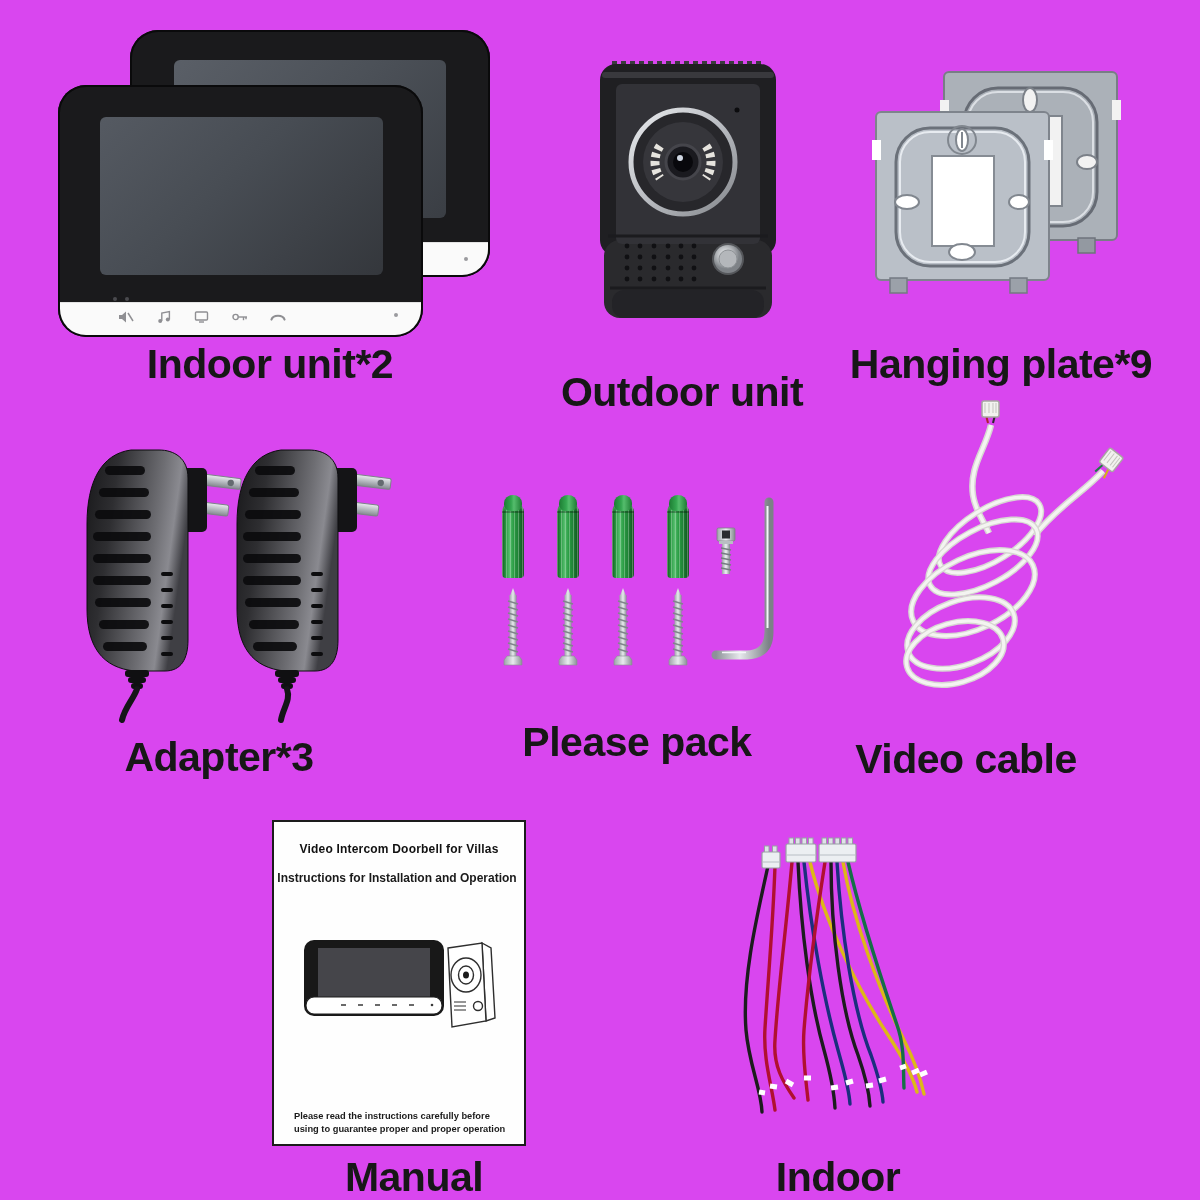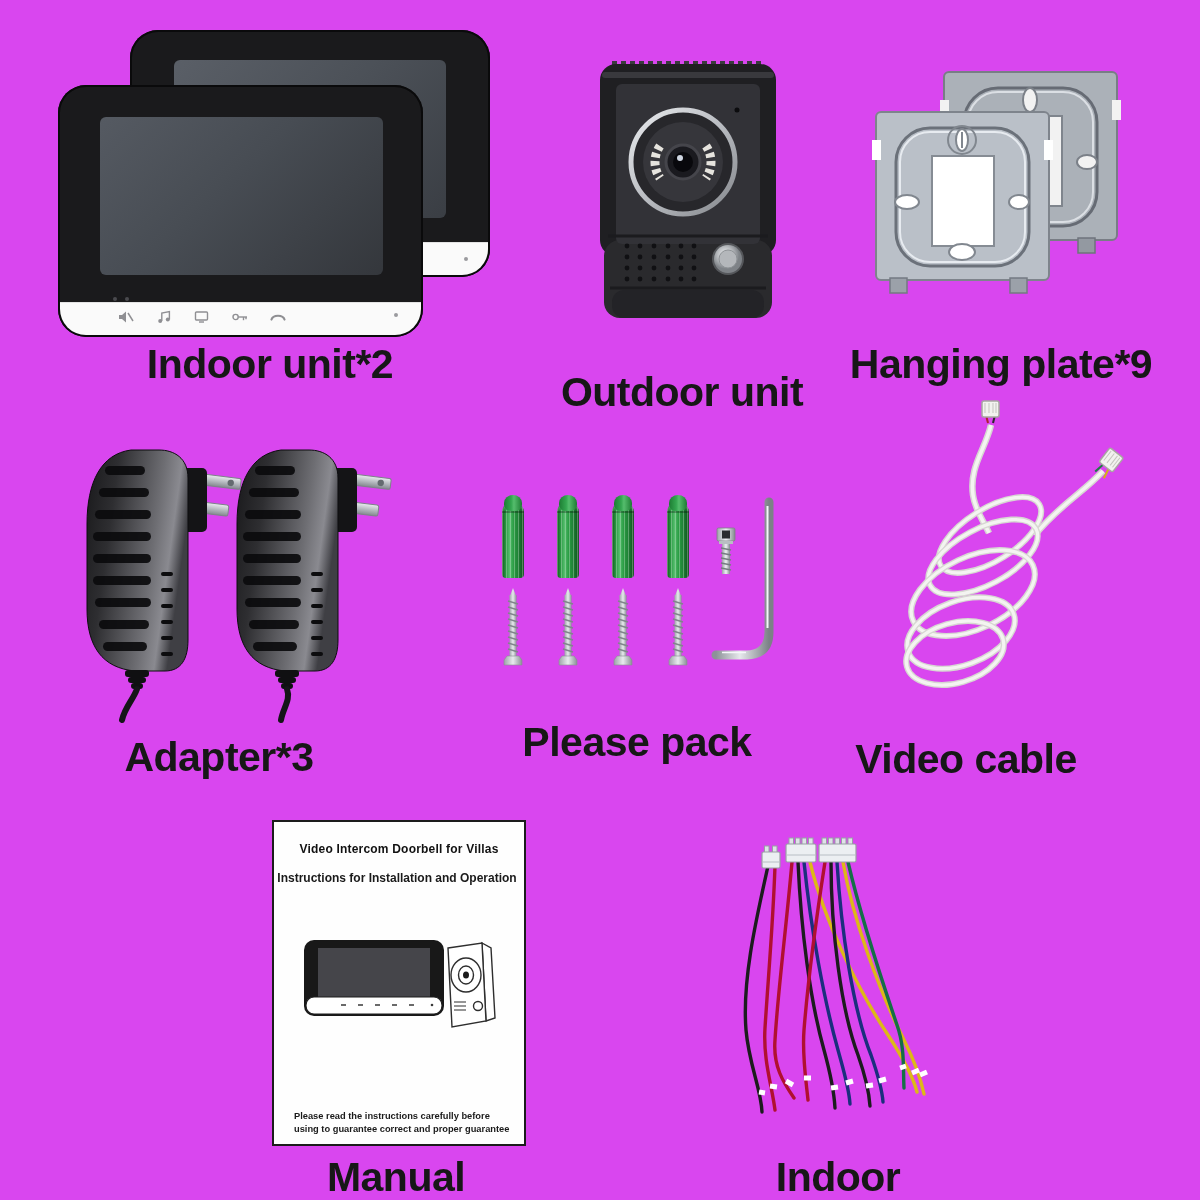--- a/index.html
+++ b/index.html
@@ -455,23 +455,23 @@
         <g fill="#ffffff" stroke="#2e2e2e" stroke-width="1.4">
           <path d="M186,9 L195,14 L199,84 L190,87 Z"></path>
           <path d="M152,14 L186,9 L190,87 L156,93 Z"></path>
           <ellipse cx="170" cy="41" rx="15" ry="17" fill="none"></ellipse>
           <ellipse cx="170" cy="41" rx="7.5" ry="9" fill="none"></ellipse>
           <ellipse cx="170" cy="41" rx="3" ry="3.6" fill="#1a1a1a" stroke="none"></ellipse>
           <path d="M158,68 h12 M158,72 h12 M158,76 h12" stroke-width="1.1"></path>
           <circle cx="182" cy="72" r="4.5" fill="none"></circle>
         </g>
       </svg>
-      <div class="manual-footer">Please read the instructions carefully before using to guarantee correct and proper guarantee</div>
+      <div class="manual-footer">Please read the instructions carefully before using to guarantee proper and proper operation</div>
     </div>
-    <div class="item-label" style="left:396px;top:1157px;">Manual</div>
+    <div class="item-label" style="left:414px;top:1157px;">Manual</div>
   </div>
 
   <div>
     <svg class="abs" style="left:728px;top:830px;" width="215" height="300" viewBox="0 0 215 300">
       <g fill="none" stroke-linecap="round" stroke-width="3.4">
         <path d="M40,36 C28,90 14,150 18,200 C21,235 33,258 34,282" stroke="#1c1c1e"></path>
         <path d="M47,36 C45,95 40,150 37,198 C35,230 44,256 47,280" stroke="#b01030"></path>
         <path d="M64,32 C58,100 50,160 47,210 C45,236 55,252 66,268" stroke="#b01030"></path>
         <path d="M70,32 C73,100 82,170 96,220 C102,242 106,260 107,278" stroke="#1c1c1e"></path>
         <path d="M76,32 C83,100 96,170 110,220 C116,242 121,258 122,274" stroke="#1b2f7d"></path>

